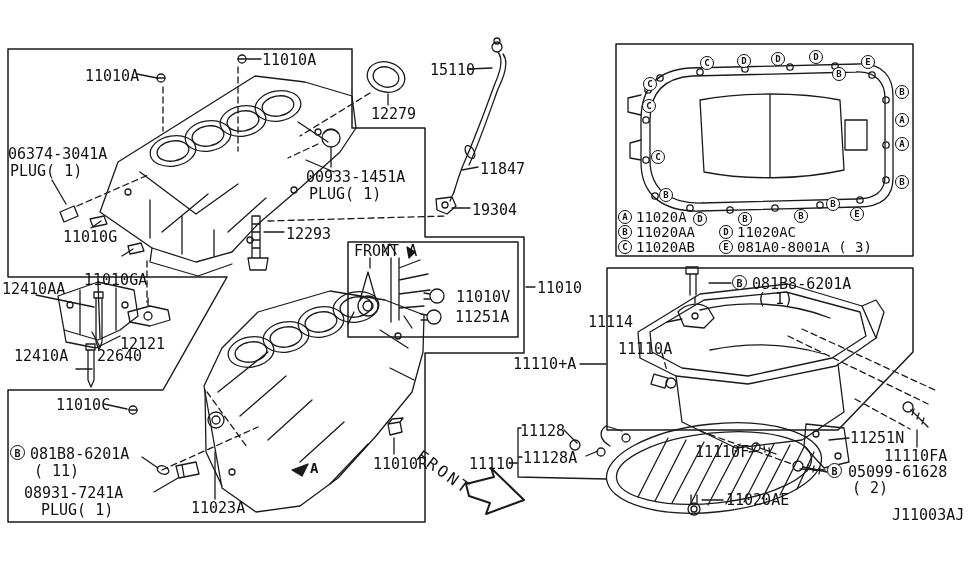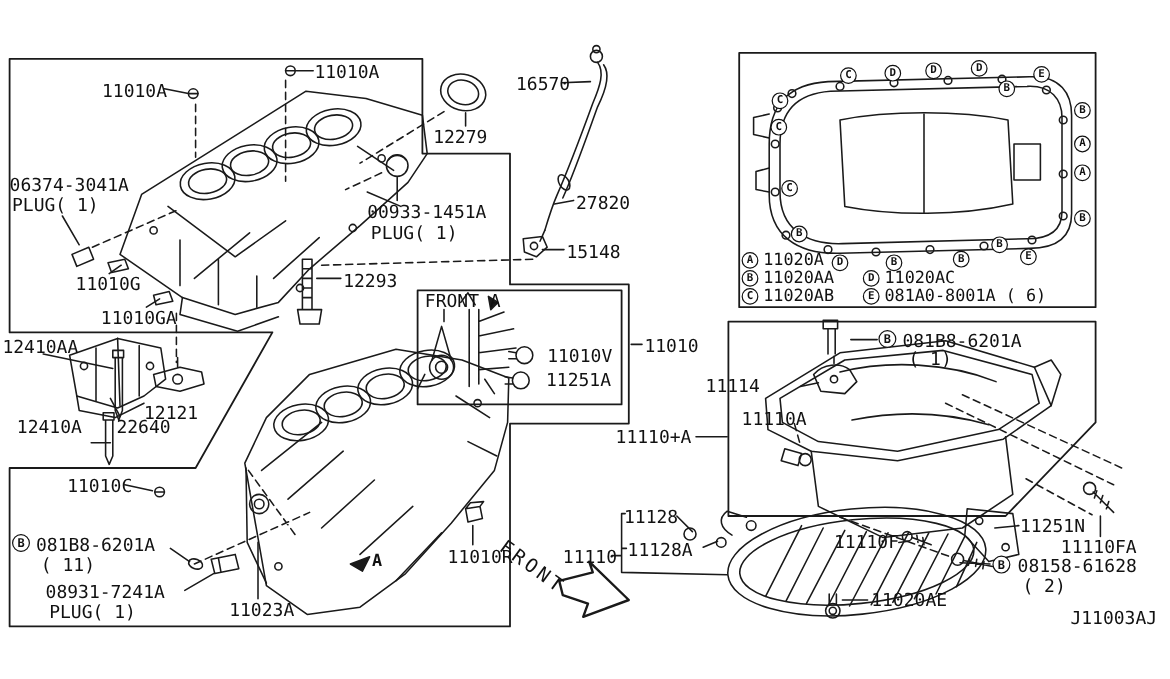--- a/index.html
+++ b/index.html
@@ -219,55 +219,55 @@
     <g>
       <path d="M292,470 L308,464 L302,476 Z" fill="#1a1a1a"></path>
     </g>
   </svg>
 
   <div class="lbl" style="left:85px;top:68px">11010A</div>
   <div class="lbl" style="left:262px;top:52px">11010A</div>
   <div class="lbl" style="left:8px;top:146px">06374-3041A</div>
   <div class="lbl" style="left:10px;top:163px">PLUG( 1)</div>
   <div class="lbl" style="left:63px;top:229px">11010G</div>
-  <div class="lbl" style="left:84px;top:257px">11010GA</div>
+  <div class="lbl" style="left:84px;top:272px">11010GA</div>
   <div class="lbl" style="left:2px;top:281px">12410AA</div>
   <div class="lbl" style="left:97px;top:348px">22640</div>
   <div class="lbl" style="left:120px;top:336px">12121</div>
   <div class="lbl" style="left:14px;top:348px">12410A</div>
   <div class="lbl" style="left:56px;top:397px">11010C</div>
   <div class="lbl" style="left:30px;top:446px">081B8-6201A</div>
   <div class="lbl" style="left:34px;top:463px">( 11)</div>
-  <div class="lbl" style="left:38px;top:485px">08931-7241A</div>
+  <div class="lbl" style="left:24px;top:485px">08931-7241A</div>
   <div class="lbl" style="left:41px;top:502px">PLUG( 1)</div>
   <div class="lbl" style="left:191px;top:500px">11023A</div>
-  <div class="lbl" style="left:361px;top:106px">12279</div>
+  <div class="lbl" style="left:371px;top:106px">12279</div>
   <div class="lbl" style="left:306px;top:169px">00933-1451A</div>
   <div class="lbl" style="left:309px;top:186px">PLUG( 1)</div>
   <div class="lbl" style="left:286px;top:226px">12293</div>
-  <div class="lbl" style="left:430px;top:62px">16570</div>
-  <div class="lbl" style="left:480px;top:161px">27820</div>
-  <div class="lbl" style="left:472px;top:202px">15148</div>
+  <div class="lbl" style="left:430px;top:62px">15110</div>
+  <div class="lbl" style="left:480px;top:161px">11847</div>
+  <div class="lbl" style="left:472px;top:202px">19304</div>
   <div class="lbl" style="left:354px;top:243px">FRONT A</div>
   <div class="lbl" style="left:456px;top:289px">11010V</div>
   <div class="lbl" style="left:455px;top:309px">11251A</div>
   <div class="lbl" style="left:537px;top:280px">11010</div>
   <div class="lbl" style="left:513px;top:356px">11110+A</div>
   <div class="lbl" style="left:469px;top:456px">11110</div>
   <div class="lbl" style="left:520px;top:423px">11128</div>
   <div class="lbl" style="left:523px;top:450px">11128A</div>
   <div class="lbl" style="left:373px;top:456px">11010R</div>
   <div class="lbl" style="left:588px;top:314px">11114</div>
   <div class="lbl" style="left:752px;top:276px">081B8-6201A</div>
   <div class="lbl" style="left:757px;top:291px">( 1)</div>
   <div class="lbl" style="left:618px;top:341px">11110A</div>
   <div class="lbl" style="left:695px;top:444px">11110F</div>
   <div class="lbl" style="left:850px;top:430px">11251N</div>
   <div class="lbl" style="left:884px;top:448px">11110FA</div>
-  <div class="lbl" style="left:848px;top:464px">08158-61628</div>
+  <div class="lbl" style="left:848px;top:464px">05099-61628</div>
   <div class="lbl" style="left:852px;top:480px">( 2)</div>
   <div class="lbl" style="left:726px;top:492px">11020AE</div>
   <div class="lbl" style="left:892px;top:507px">J11003AJ</div>
   <div class="lbl front" style="left:424px;top:446px">FRONT</div>
   <div class="lbl amark" style="left:310px;top:460px">A</div>
 
   <div class="badge" style="left:10px;top:445px">B</div>
   <div class="badge" style="left:732px;top:275px">B</div>
   <div class="badge" style="left:827px;top:463px">B</div>
 
@@ -282,21 +282,21 @@
   <div class="legend-item" style="left:618px;top:240px">
     <span class="lk">C</span>
     <span class="lt">11020AB</span>
   </div>
   <div class="legend-item" style="left:719px;top:225px">
     <span class="lk">D</span>
     <span class="lt">11020AC</span>
   </div>
   <div class="legend-item" style="left:719px;top:240px">
     <span class="lk">E</span>
-    <span class="lt">081A0-8001A ( 6)</span>
+    <span class="lt">081A0-8001A ( 3)</span>
   </div>
 
   <div id="callout-layer">
       <div class="callout" style="left: 700px; top: 56px;">C</div>
       <div class="callout" style="left: 737px; top: 54px;">D</div>
       <div class="callout" style="left: 771px; top: 52px;">D</div>
       <div class="callout" style="left: 809px; top: 50px;">D</div>
       <div class="callout" style="left: 861px; top: 55px;">E</div>
       <div class="callout" style="left: 832px; top: 67px;">B</div>
       <div class="callout" style="left: 643px; top: 77px;">C</div>

